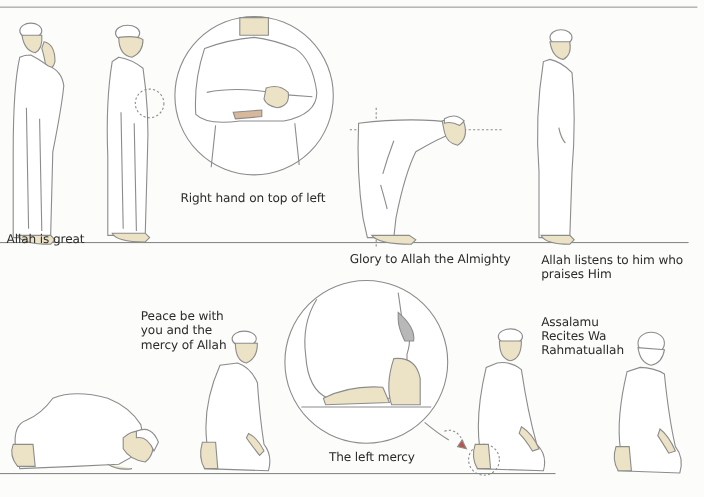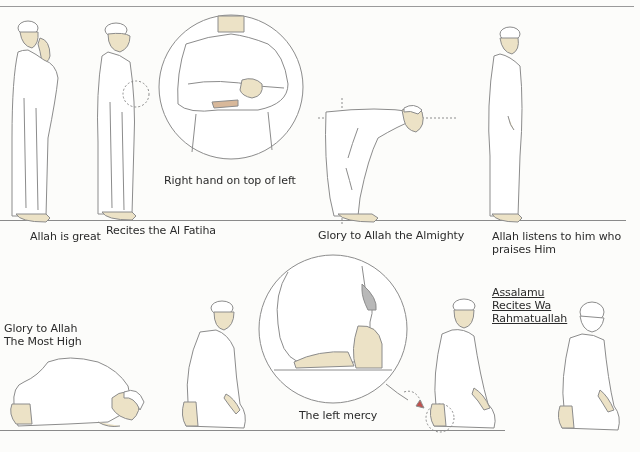--- a/index.html
+++ b/index.html
@@ -62,22 +62,21 @@
   </svg>
 
   <svg class="fig" style="left:486px;top:26px;" width="50" height="198" viewBox="0 0 50 198">
     <ellipse cx="24" cy="8" rx="10" ry="7" fill="#ffffff"></ellipse>
     <path d="M14 12 Q16 26 26 28 Q34 24 32 12 Z" fill="#ece2c6"></path>
     <path d="M8 30 Q0 80 4 130 L4 190 L32 190 L34 130 Q38 80 34 40 Q24 30 14 28 Z" fill="#ffffff"></path>
     <path d="M22 90 Q24 100 28 104" fill="#ece2c6"></path>
     <path d="M6 188 Q10 196 32 196 L36 192 L32 188 Z" fill="#ece2c6"></path>
   </svg>
 
-  <div class="cap" style="left:6px;top:230px;margin-left:24px;">Allah is great</div>
-  <div class="cap" style="left:106px;top:224px;">Recites the Al Fatiha</div>
+  <div class="cap" style="left:6px;top:211px;">Allah is great</div>
   <div class="cap" style="left:164px;top:174px;">
     <div>Right hand on top of left</div>
   </div>
   <div class="cap" style="left:318px;top:229px;">Glory to Allah the Almighty</div>
   <div class="cap" style="left:492px;top:230px;">
     <div>Allah listens to him who</div>
     <div>praises Him</div>
   </div>
 
   <svg class="fig" style="left:8px;top:356px;" width="140" height="76" viewBox="0 0 140 76">
@@ -118,24 +117,25 @@
   </svg>
 
   <svg class="fig" style="left:556px;top:300px;" width="70" height="134" viewBox="0 0 70 134">
     <ellipse cx="36" cy="12" rx="12" ry="10" fill="#ffffff"></ellipse>
     <path d="M24 16 Q26 30 36 32 Q46 30 48 18 Z" fill="#ffffff"></path>
     <path d="M14 38 Q4 80 8 108 L6 128 L62 130 Q66 116 58 106 Q52 80 48 40 Q38 34 26 34 Z" fill="#ffffff"></path>
     <path d="M44 90 Q52 96 58 110 L52 112 Q46 102 42 96 Z" fill="#ece2c6"></path>
     <path d="M4 106 Q0 118 6 128 L18 128 L16 106 Z" fill="#ece2c6"></path>
   </svg>
 
-  <div class="cap" style="left:4px;top:322px;">
-    <div>Glory to Allah</div>
-    <div>The Most High</div>
+  <div class="cap" style="left:128px;top:281px;">
+    <div>Peace be with</div>
+    <div>you and the</div>
+    <div>mercy of Allah</div>
   </div>
   <div class="cap" style="left:299px;top:409px;">The left mercy</div>
-  <div class="cap" style="left:492px;top:286px;text-decoration:underline;">
+  <div class="cap" style="left:492px;top:286px;">
     <div>Assalamu</div>
     <div>Recites Wa</div>
     <div>Rahmatuallah</div>
   </div>
 
 </div>
 
 </body></html>

